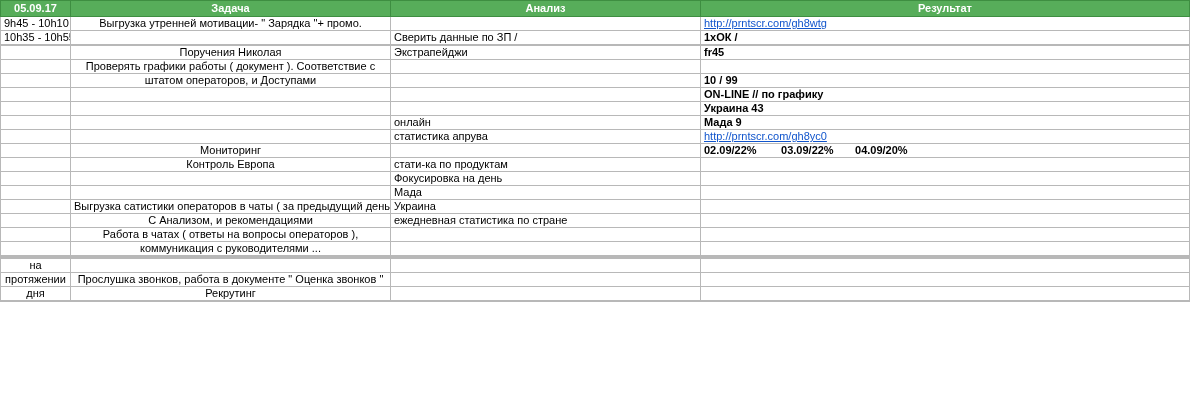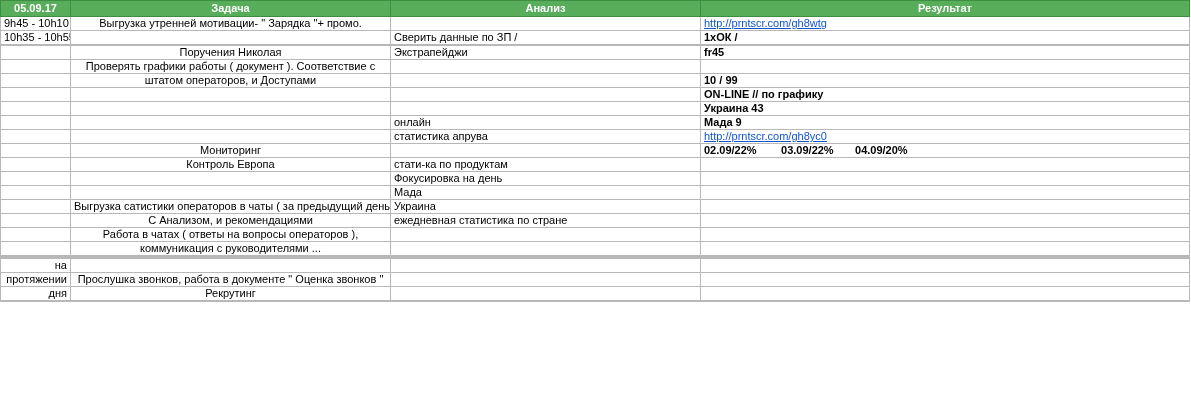--- a/index.html
+++ b/index.html
@@ -47,21 +47,21 @@
     text-align: center;
     font-weight: bold;
   }
   td.analysis {
     text-align: left;
   }
   td.result {
     text-align: left;
   }
   td.time {
-    text-align: right;
+    text-align: center;
   }
   a.link {
     color: #1155cc;
   }
   .result-spaced {
     white-space: pre;
     font-weight: bold;
   }
 </style>
 </head>

